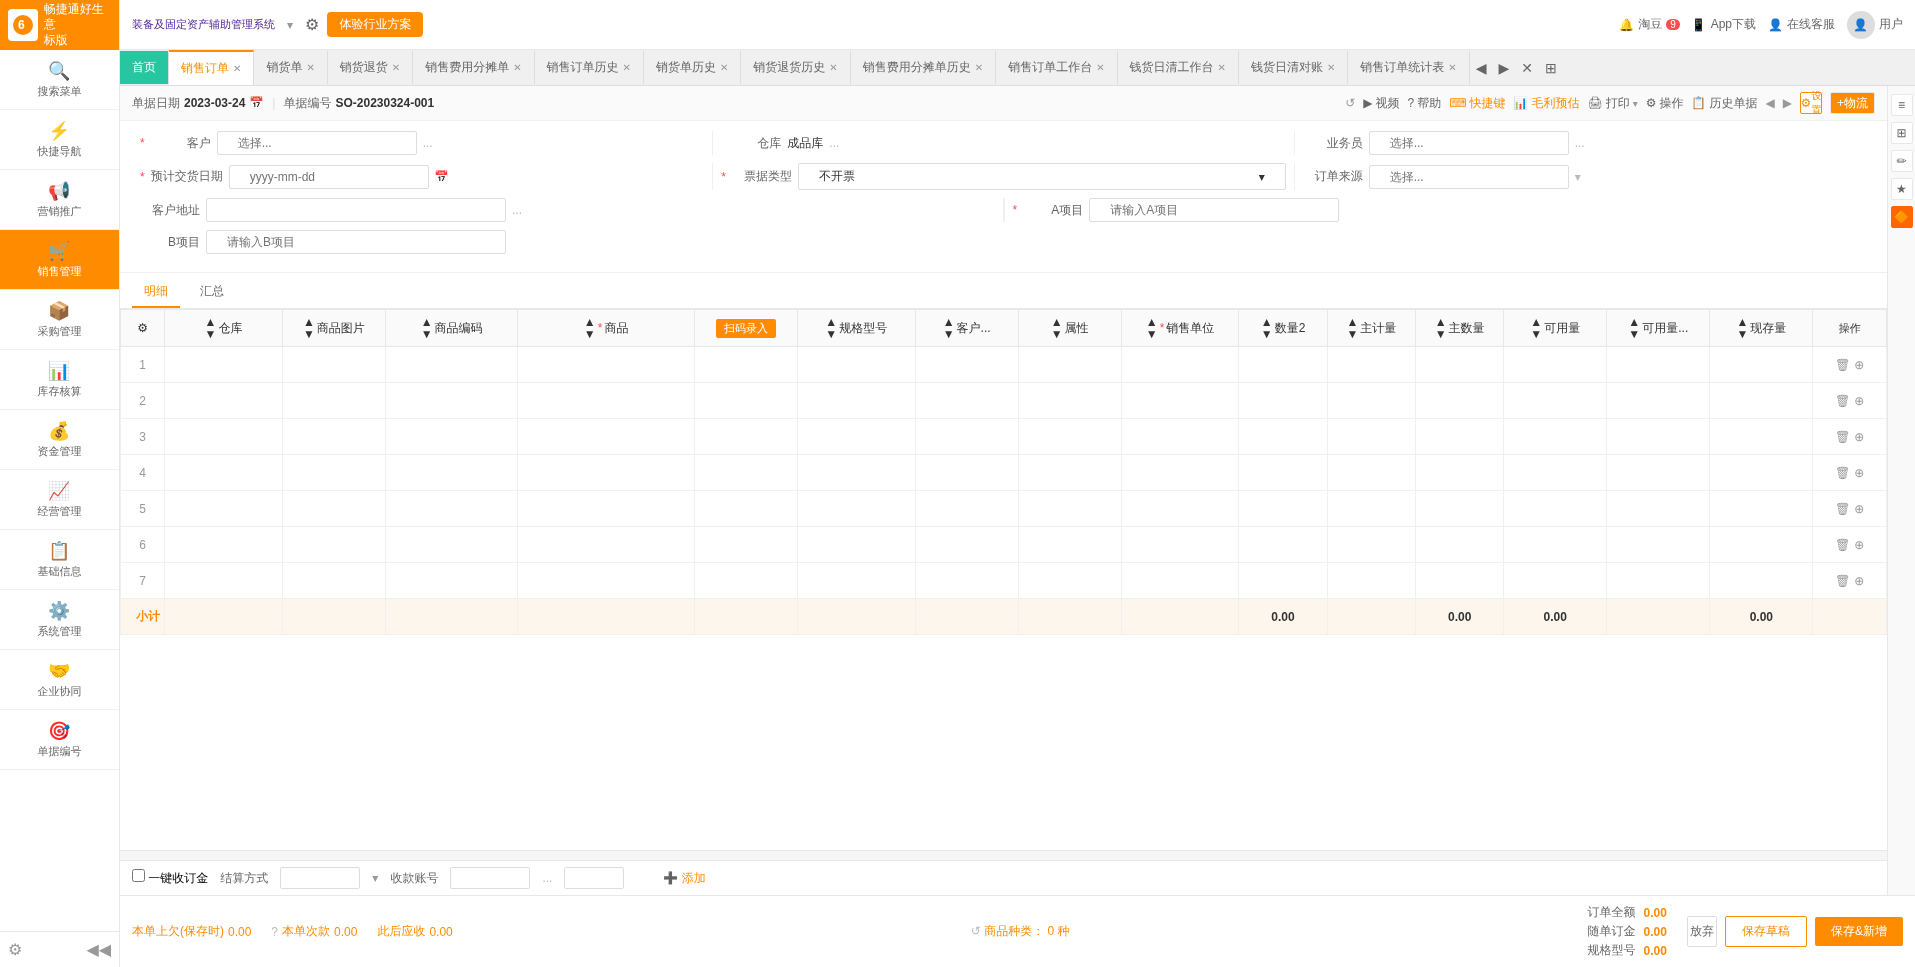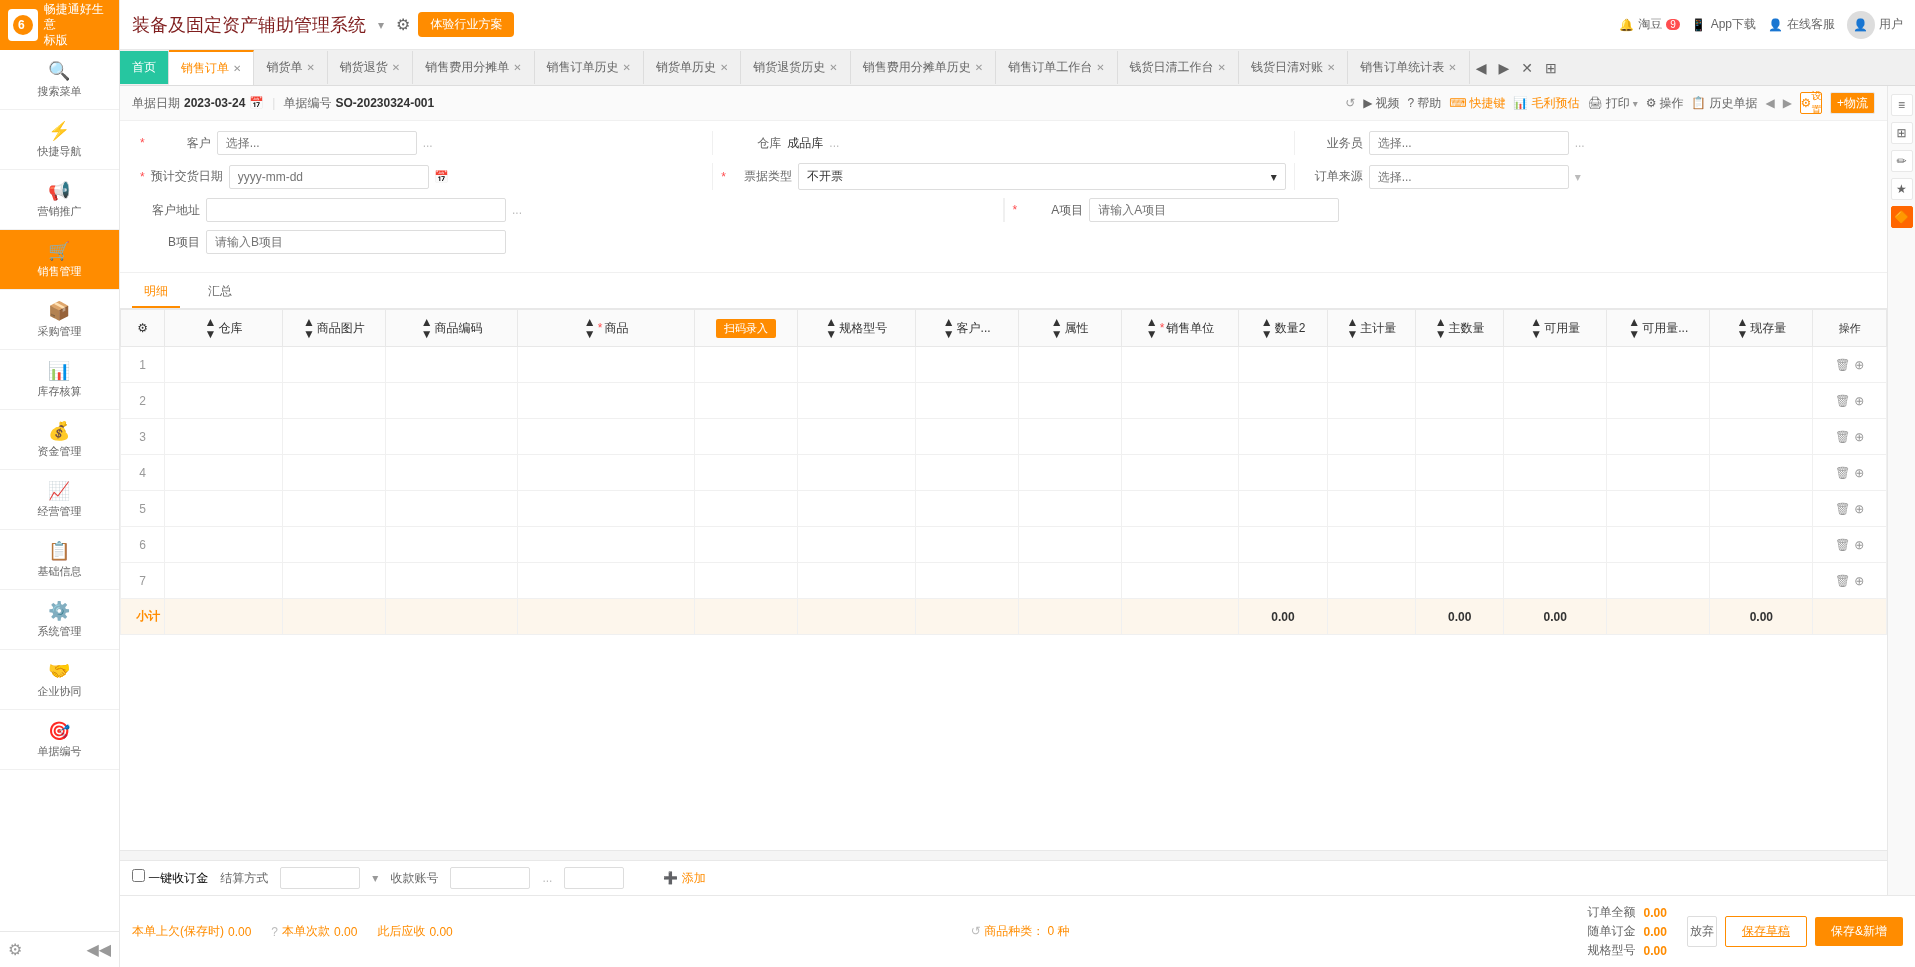--- a/index.html
+++ b/index.html
@@ -16,21 +16,21 @@
     .sidebar-item.active { background: #ff8c00; color: #fff; }
     .sidebar-item .icon { font-size: 18px; margin-bottom: 2px; }
     .sidebar-item .label { font-size: 11px; text-align: center; }
     .sidebar-bottom { padding: 8px; display: flex; justify-content: space-between; align-items: center; border-top: 1px solid #e8e8e8; }
 
     
     .main { flex: 1; display: flex; flex-direction: column; overflow: hidden; }
 
     
     .top-header { background: #fff; height: 50px; display: flex; align-items: center; padding: 0 12px; border-bottom: 1px solid #e8e8e8; gap: 8px; }
-    .system-title { font-size: 18px; color: #7f1d1d; flex: 0 0 auto; }
+    .system-title { font-size: 11px; color: #4c1d95; flex: 0 0 auto; }
     .system-title-arrow { color: #999; margin: 0 4px; }
     .header-gear { color: #666; font-size: 16px; cursor: pointer; }
     .industry-btn { background: #ff8c00; color: #fff; border: none; padding: 4px 12px; border-radius: 4px; cursor: pointer; font-size: 12px; }
     .header-right { margin-left: auto; display: flex; align-items: center; gap: 12px; color: #666; }
     .header-right-item { display: flex; align-items: center; gap: 4px; cursor: pointer; }
     .badge { background: #ff4d4f; color: #fff; border-radius: 10px; padding: 0 4px; font-size: 10px; }
     .user-avatar { width: 28px; height: 28px; background: #ddd; border-radius: 50%; display: flex; align-items: center; justify-content: center; color: #999; }
 
     
     .tab-bar { background: #f0f0f0; display: flex; align-items: center; border-bottom: 1px solid #ddd; overflow: hidden; min-height: 36px; }
@@ -52,28 +52,28 @@
     .toolbar-separator { color: #ddd; }
     .toolbar-btn { display: flex; align-items: center; gap: 3px; color: #666; cursor: pointer; font-size: 12px; }
     .toolbar-right { margin-left: auto; display: flex; align-items: center; gap: 8px; }
 
     
     .form-area { padding: 10px 12px; border-bottom: 1px solid #f0f0f0; }
     .form-row { display: flex; align-items: center; gap: 0; margin-bottom: 8px; }
     .form-cell { display: flex; align-items: center; flex: 1; gap: 6px; padding: 0 8px; }
     .form-cell .req { color: #ff4d4f; }
     .form-cell label { color: #666; white-space: nowrap; min-width: 60px; text-align: right; }
-    .form-cell input, .form-cell .select-box { border: 1px solid #ddd; padding: 4px 8px; border-radius: 2px; flex: 1; color: #333; background: #fff; font-size: 12px; outline: none; }
+    .form-cell input, .form-cell .select-box { border: 1px solid #ddd; padding: 4px 20px; border-radius: 2px; flex: 1; color: #333; background: #fff; font-size: 12px; outline: none; }
     .form-cell .select-box { display: flex; align-items: center; justify-content: space-between; cursor: pointer; min-width: 120px; }
     .form-cell .dots { color: #bbb; cursor: pointer; }
     .date-icon { color: #bbb; cursor: pointer; }
     .form-divider { width: 1px; background: #f0f0f0; align-self: stretch; }
 
     
-    .inner-tabs { display: flex; align-items: center; gap: 16px; border-bottom: 1px solid #e8e8e8; padding: 0 12px; margin-top: 4px; }
+    .inner-tabs { display: flex; align-items: center; gap: 8px; border-bottom: 1px solid #e8e8e8; padding: 0 12px; margin-top: 4px; }
     .inner-tab { padding: 6px 12px; cursor: pointer; color: #666; border-bottom: 2px solid transparent; }
     .inner-tab.active { color: #ff8c00; border-bottom: 2px solid #ff8c00; }
 
     
     .data-table { flex: 1; overflow: auto; }
     table { width: 100%; border-collapse: collapse; table-layout: fixed; }
     table th { background: #fafafa; border: 1px solid #e8e8e8; padding: 6px 4px; color: #333; text-align: center; font-weight: normal; white-space: nowrap; position: sticky; top: 0; z-index: 2; font-size: 11px; }
     table td { border: 1px solid #f0f0f0; padding: 4px; text-align: center; color: #333; height: 36px; }
     .row-num { color: #999; width: 30px; }
     .col-actions { width: 50px; }
@@ -91,21 +91,21 @@
     .add-link { color: #ff8c00; cursor: pointer; margin-left: 27px; }
 
     
     .page-footer { display: flex; align-items: center; justify-content: space-between; padding: 8px 12px; background: #fff; border-top: 1px solid #e8e8e8; }
     .footer-left { display: flex; gap: 20px; color: #666; }
     .footer-right { display: flex; align-items: center; gap: 8px; }
     .footer-right .summary { display: flex; flex-direction: column; align-items: flex-end; gap: 2px; color: #666; font-size: 11px; margin-right: 12px; }
     .summary-row { display: flex; gap: 8px; align-items: center; }
     .summary-row .val { color: #ff8c00; font-weight: bold; }
     .btn-discard { border: 1px solid #ddd; background: #fff; padding: 6px 2px; border-radius: 2px; cursor: pointer; color: #666; }
-    .btn-save-draft { border: 1px solid #ff8c00; background: #fff; padding: 6px 16px; border-radius: 2px; cursor: pointer; color: #ff8c00; text-decoration: underline; }
+    .btn-save-draft { border: 1px solid #ff8c00; background: #fff; padding: 6px 16px; border-radius: 2px; cursor: pointer; color: #ff8c00; }
     .btn-save-new { background: #ff8c00; color: #fff; border: none; padding: 6px 16px; border-radius: 2px; cursor: pointer; }
     .goods-count { color: #666; }
     .goods-count span { color: #ff8c00; }
 
     
     .right-tools { width: 28px; background: #f9f9f9; border-left: 1px solid #e8e8e8; display: flex; flex-direction: column; align-items: center; padding-top: 8px; gap: 6px; }
     .right-tool-btn { width: 22px; height: 22px; display: flex; align-items: center; justify-content: center; cursor: pointer; color: #666; border: 1px solid #e8e8e8; border-radius: 2px; background: #fff; font-size: 12px; }
     .right-tool-btn.active { background: #ff8c00; color: #fff; border-color: #ff8c00; }
 
     

